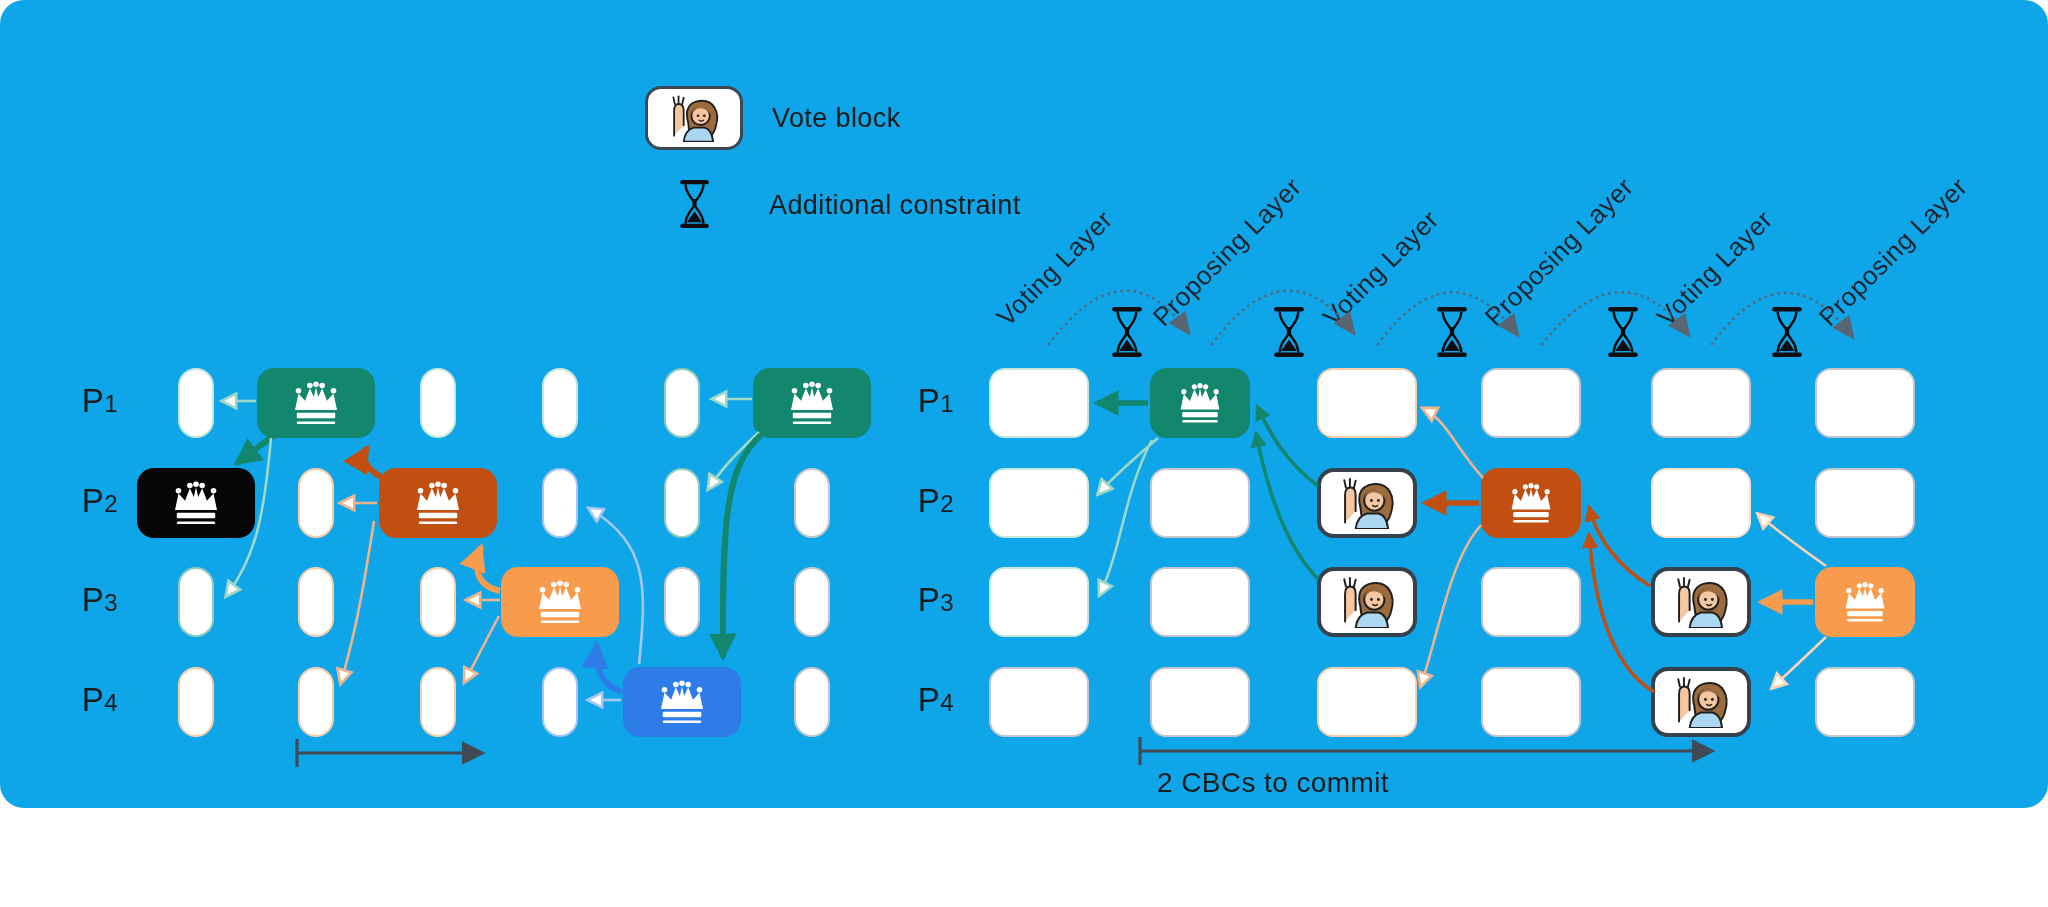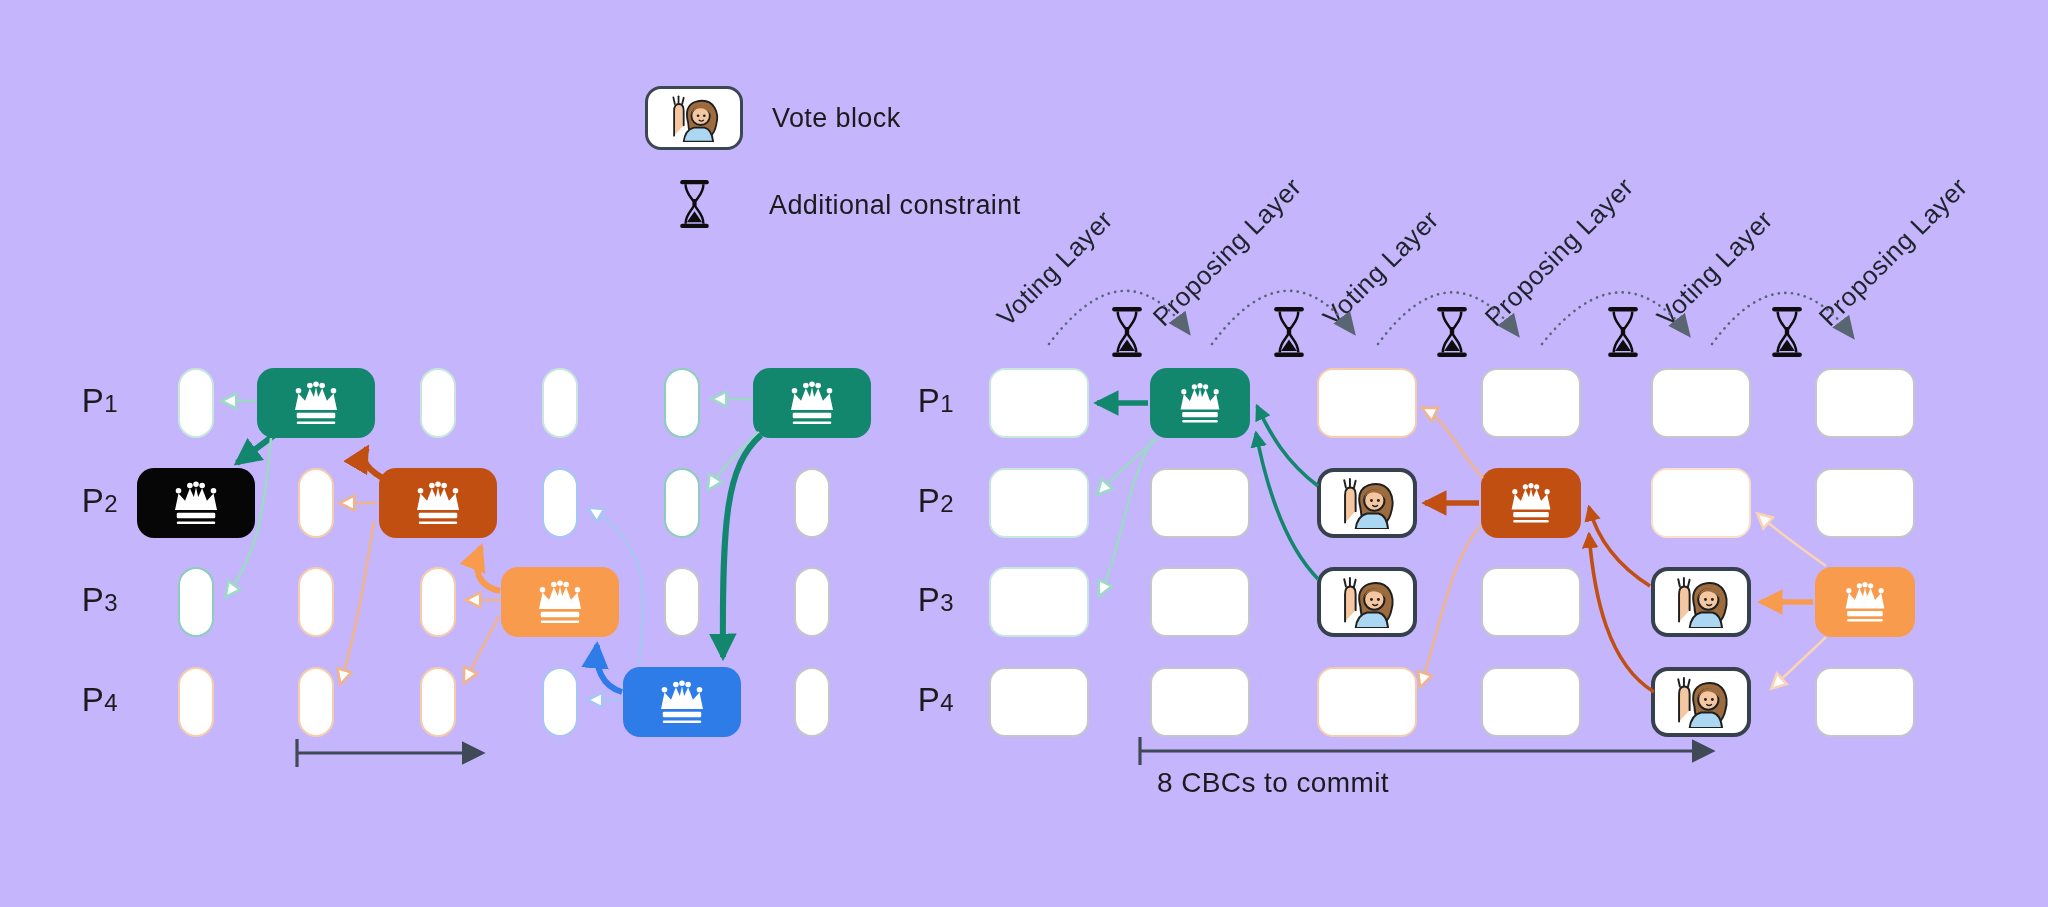--- a/index.html
+++ b/index.html
@@ -1,18 +1,18 @@
 <!DOCTYPE html>
 <html style="--teal: #13866e; --tealArrow: #9ed8c6; --tealMid: #8ecdbb; --tealLight: #c8e7db; --black: #060606; --darkOrange: #c24f12; --orange: #f99b4d; --orangeLight: #f6cdab; --orangePale: #fbdfc8; --peachArrow: #efb48c; --peachPale: #f8d3b4; --blue: #2d7ce8; --blueLight: #a8c6f2; --gray: #c5c6ca; --ink: #3f4a56; --arc: #5a6572; --voteBorder: #36414c; --text: #1c1c1c;"><head>
 <meta charset="utf-8">
 <style>
   html,body{margin:0;padding:0;background:#fff;}
   .stage{
-    position:relative;width:2048px;height:907px;background:#c4b5fd;overflow:hidden;
-    font-family:"Liberation Sans", sans-serif;color:var(--text,#1c1c1c);
+    position:relative;width:2048px;height:808px;background:#0ea5e9;overflow:hidden;
+    font-family:"Liberation Sans", sans-serif;color:var(--text,#1c1c1c);border-radius:24px;
   }
   
   .blk{position:absolute;box-sizing:border-box;background:#fff;display:flex;align-items:center;justify-content:center;}
   .blk.pill{border-radius:18px;border:2.5px solid;}
   .blk.box{border-radius:16px;border:2.5px solid;}
   .blk.crown{border:none;}
   .blk.vote{border-radius:17px;border:4px solid var(--voteBorder);}
   .crown-svg{width:56px;height:46px;display:block;}
   .crown-svg.sm{width:52px;height:42px;}
   .person-svg{width:62px;height:52px;display:block;}
@@ -212,21 +212,21 @@
       <div class="plabel" style="left: 908px; top: 581px;">P<span class="psub">3</span></div>
       <div class="plabel" style="left: 908px; top: 681px;">P<span class="psub">4</span></div>
       <div class="layer-label" style="left: 1012px; top: 302px;">Voting Layer</div>
       <div class="layer-label" style="left: 1168px; top: 302px;">Proposing Layer</div>
       <div class="layer-label" style="left: 1338px; top: 302px;">Voting Layer</div>
       <div class="layer-label" style="left: 1500px; top: 302px;">Proposing Layer</div>
       <div class="layer-label" style="left: 1672px; top: 302px;">Voting Layer</div>
       <div class="layer-label" style="left: 1834px; top: 302px;">Proposing Layer</div>
     </div>
 
-  <div class="caption" style="left:1157px;top:766px;">8 CBCs to commit</div>
+  <div class="caption" style="left:1157px;top:766px;">2 CBCs to commit</div>
 
   <svg class="edges" width="2048" height="907" viewBox="0 0 2048 907">
     <defs>
       <marker id="fTeal" viewBox="0 0 10 10" refX="8.5" refY="5" markerWidth="4.6" markerHeight="4.6" orient="auto-start-reverse">
         <path d="M0,0 L10,5 L0,10 Z" style="fill:var(--teal)"></path>
         </marker>
       <marker id="fDorange" viewBox="0 0 10 10" refX="8.5" refY="5" markerWidth="4.6" markerHeight="4.6" orient="auto-start-reverse">
         <path d="M0,0 L10,5 L0,10 Z" style="fill:var(--darkOrange)"></path>
         </marker>
       <marker id="fOrange" viewBox="0 0 10 10" refX="8.5" refY="5" markerWidth="4.6" markerHeight="4.6" orient="auto-start-reverse">

